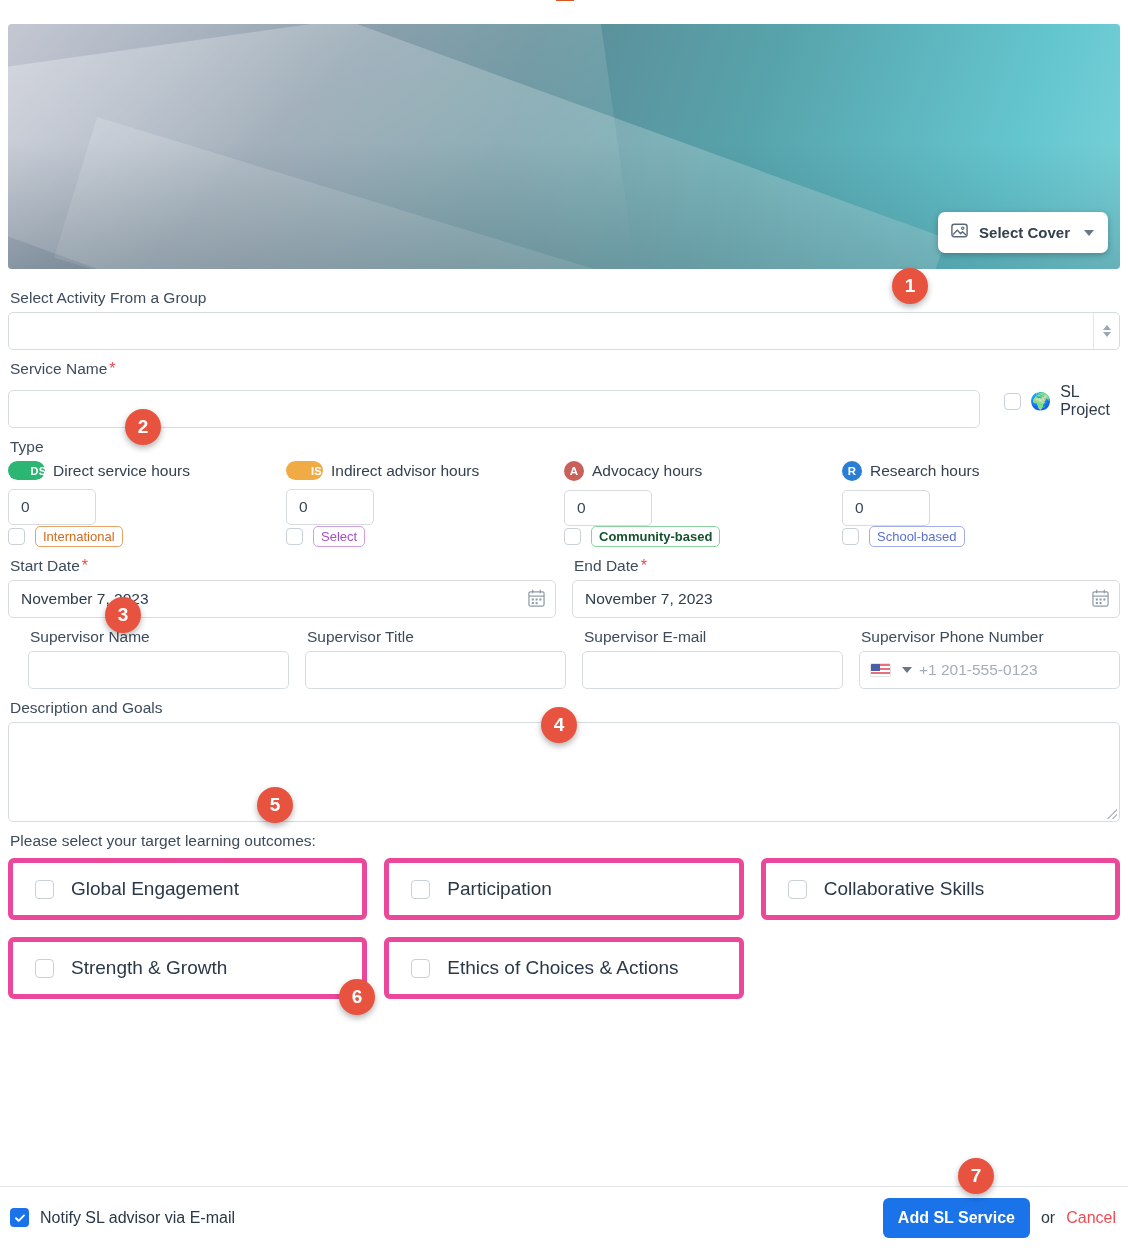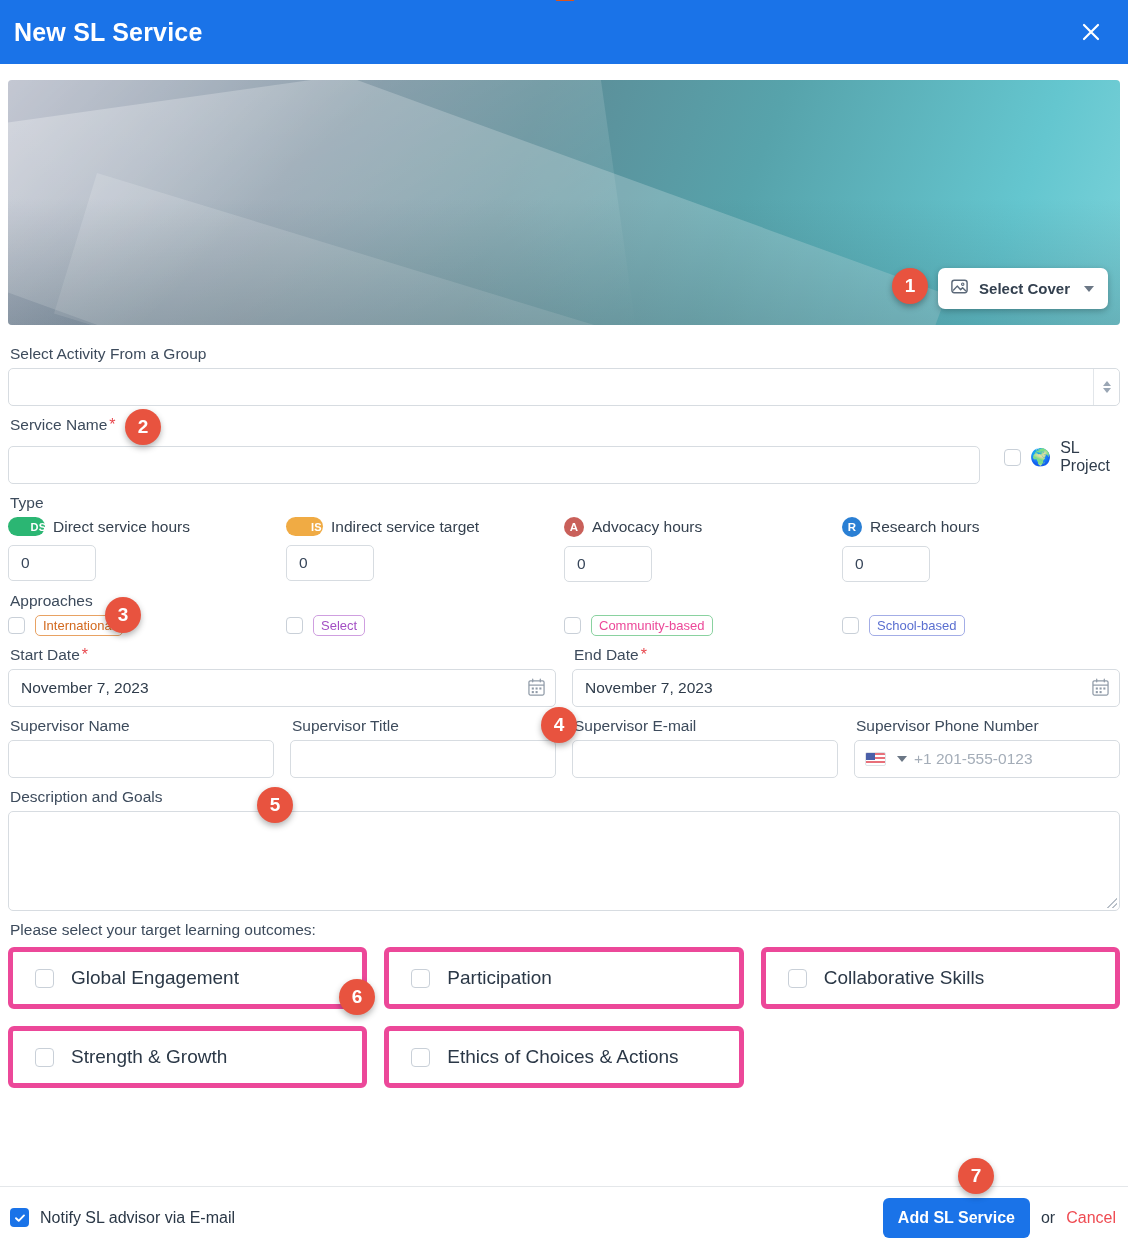--- a/index.html
+++ b/index.html
@@ -23,21 +23,21 @@
   .header-title {
     color: #fff; font-size: 25px; font-weight: bold; letter-spacing: .2px;
   }
   .close-icon {
     width: 30px; height: 30px; display:flex; align-items:center; justify-content:center;
     cursor: pointer;
   }
   .close-icon svg { display:block; }
 
   
-  .cover-wrap { padding: 16px 8px 0 8px; }
+  .cover-wrap { padding: 24px 8px 0 8px; }
   .cover {
     position: relative; height: 245px; border-radius: 4px; overflow: hidden;
     background:
       linear-gradient(135deg, rgba(255,255,255,0.35) 0%, rgba(255,255,255,0) 28%),
       linear-gradient(110deg, #8b93a8 0%, #6f8596 26%, #5d8c97 45%, #57a3ab 65%, #64c6cf 88%, #7bd3da 100%);
   }
   .cover-band-a {
     position:absolute; left:-10%; top:-60%; width:90%; height:130%;
     background: rgba(255,255,255,0.22);
     transform: rotate(20deg); transform-origin: left bottom;
@@ -119,30 +119,30 @@
     display:flex; align-items:center; padding:0 12px; font-size:15.5px; color:#38465a; margin-top:9px;
   }
 
   
   .appr-item { display:flex; align-items:center; gap:10px; }
   .tag {
     border:1px solid; border-radius:5px; padding: 2px 7px; font-size:13px; background:#fff;
   }
   .tag-international { color:#d2691e; border-color:#e8a263; }
   .tag-local { color:#a34fc4; border-color:#cf9fe0; }
-  .tag-community { color:#ec4899; border-color:#8ad2a0; }
+  .tag-community { color:#14532d; border-color:#8ad2a0;font-weight:bold; }
   .tag-school { color:#5a6fd0; border-color:#a3ade6; }
 
   
   .two-col { display:grid; grid-template-columns: 1fr 1fr; gap: 16px; }
   .date-input { position:relative; }
   .cal-icon { position:absolute; right:11px; top:9px; }
 
   
-  .four-col { display:grid; grid-template-columns: repeat(4, 1fr); gap:16px; }
+  .four-col { display:grid; grid-template-columns: repeat(4, 1fr); gap:16px;margin-left:20px; }
   .phone-input { display:flex; align-items:center; gap:7px; padding-left:10px; }
   .flag {
     width:21px;height:14px;flex:none;border-radius:2px;overflow:hidden;position:relative;
     background: repeating-linear-gradient(180deg,#e8707a 0,#e8707a 2px,#ffffff 2px,#ffffff 4px);
     border:1px solid #dfe3e8;
   }
   .flag .canton { position:absolute;left:0;top:0;width:9px;height:7px;background:#4a5fa8; }
   .phone-ph { color:#a4adb8; font-size:15.5px; }
 
   
@@ -198,28 +198,20 @@
     background:#d9541e; border-radius:2px 2px 0 0;
   }
 </style>
 </head>
 <body>
 
 <div class="modal">
 
   <div class="tab-nub"></div>
 
-  <div class="header">
-    <div class="header-title">New SL Service</div>
-    <div class="close-icon">
-      <svg width="22" height="22" viewBox="0 0 22 22">
-          <path d="M4 4 L18 18 M18 4 L4 18" stroke="#ffffff" stroke-width="2.2" stroke-linecap="round"></path>
-        </svg>
-    </div>
-  </div>
 
   <div class="cover-wrap">
     <div class="cover">
       <div class="cover-band-c"></div>
       <div class="cover-band-a"></div>
       <div class="cover-band-b"></div>
       <div class="cover-dark"></div>
       <div class="select-cover-btn">
         <span>
           <svg width="19" height="19" viewBox="0 0 20 20">
@@ -265,41 +257,40 @@
       <div>
         <div class="type-head">
           <span class="badge-pill" style="background:#2bb673">DS</span>
           <span>Direct service hours</span>
         </div>
         <div class="hours-input">0</div>
       </div>
       <div>
         <div class="type-head">
           <span class="badge-pill" style="background:#f0ab44">IS</span>
-          <span>Indirect service target</span>
+          <span>Indirect advisor hours</span>
         </div>
         <div class="hours-input">0</div>
       </div>
       <div>
         <div class="type-head">
           <span class="badge-circle" style="background:#c9605a">A</span>
           <span>Advocacy hours</span>
         </div>
         <div class="hours-input">0</div>
       </div>
       <div>
         <div class="type-head">
           <span class="badge-circle" style="background:#2a7fd4">R</span>
           <span>Research hours</span>
         </div>
         <div class="hours-input">0</div>
       </div>
     </div>
 
-    <div class="field-label">Approaches</div>
     <div class="quad">
       <div class="appr-item">
         <span class="cbx"></span>
         <span class="tag tag-international">International</span>
       </div>
       <div class="appr-item">
         <span class="cbx"></span>
         <span class="tag tag-local">Select</span>
       </div>
       <div class="appr-item">

